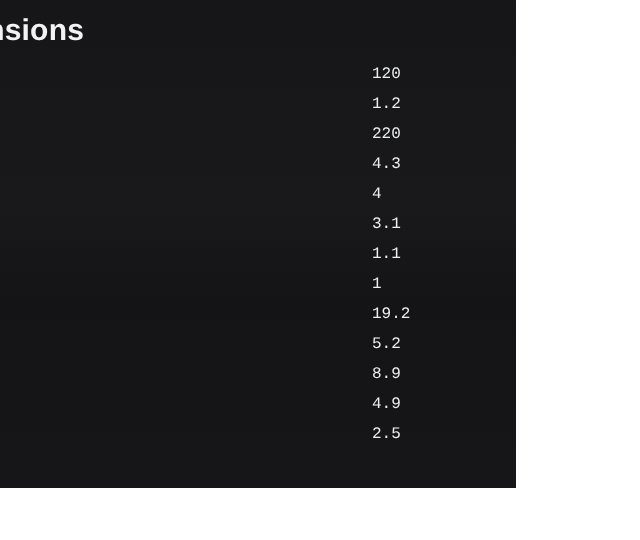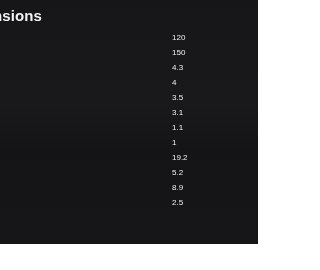--- a/index.html
+++ b/index.html
@@ -81,25 +81,26 @@
     position: absolute;
     left: -62px;          
     top: 0;
     font-size: 8px;
     color: #d6d6da;
     white-space: nowrap;
   }
 
   .spec-value {
     position: absolute;
-    left: 172px;
+    left: 186px;
     top: 0;
     font-size: 8px;
     color: #eceef0;
     white-space: nowrap;
+    font-family: Liberation Mono, monospace;
   }
 
   
   #right-gutter {
     position: absolute;
     left: 258px;
     top: 0;
     width: 42px;
     height: 270px;
     background: #ffffff;
@@ -121,32 +122,32 @@
   <div id="spec-panel">
     <div id="panel-body">
 
       <div id="panel-title">Dimensions</div>
 
       <ul id="spec-list">
           <li class="spec-row">
             <span class="spec-value">120</span>
           </li>
           <li class="spec-row">
+            <span class="spec-value">1.2</span>
+          </li>
+          <li class="spec-row">
             <span class="spec-label"></span>
-            <span class="spec-value">150</span>
+            <span class="spec-value">220</span>
           </li>
           <li class="spec-row">
             <span class="spec-label"></span>
             <span class="spec-value">4.3</span>
           </li>
           <li class="spec-row">
             <span class="spec-value">4</span>
-          </li>
-          <li class="spec-row">
-            <span class="spec-value">3.5</span>
           </li>
           <li class="spec-row">
             <span class="spec-value">3.1</span>
           </li>
           <li class="spec-row">
             <span class="spec-value">1.1</span>
           </li>
           <li class="spec-row">
             <span class="spec-label"></span>
             <span class="spec-value">1</span>
@@ -154,20 +155,23 @@
           <li class="spec-row">
             <span class="spec-value">19.2</span>
           </li>
           <li class="spec-row">
             <span class="spec-value">5.2</span>
           </li>
           <li class="spec-row">
             <span class="spec-value">8.9</span>
           </li>
           <li class="spec-row">
+            <span class="spec-value">4.9</span>
+          </li>
+          <li class="spec-row">
             <span class="spec-label"></span>
             <span class="spec-value">2.5</span>
           </li>
         </ul>
 
     </div>
   </div>
 
   <div id="right-gutter"></div>
   <div id="bottom-gutter"></div>

